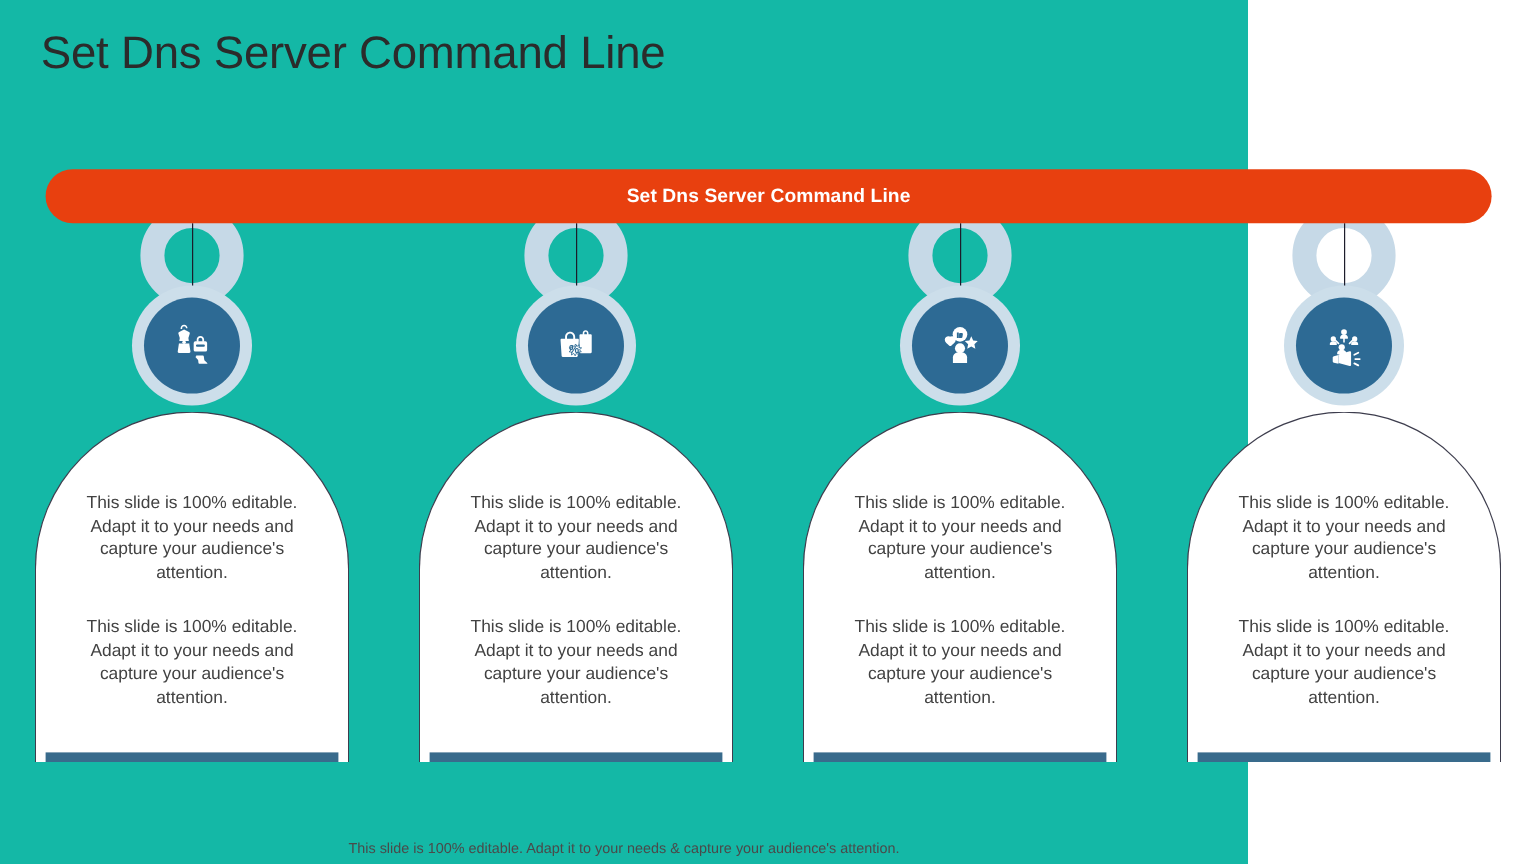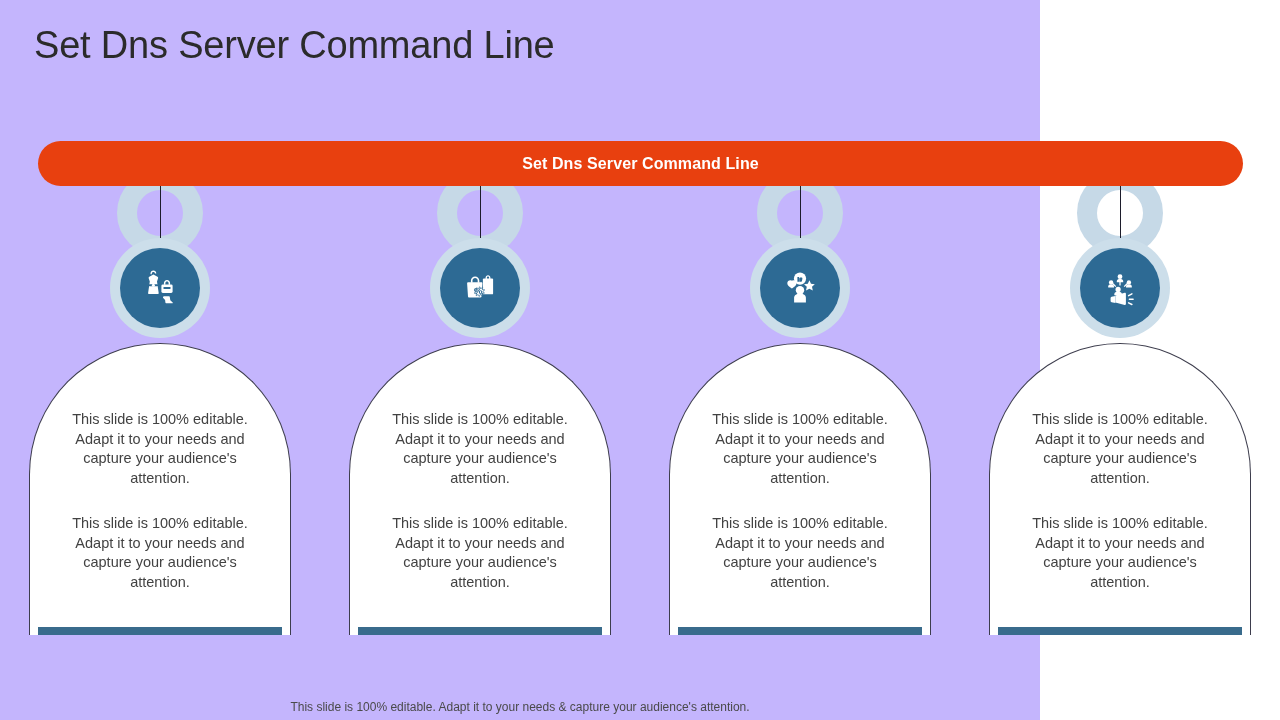--- a/index.html
+++ b/index.html
@@ -7,21 +7,21 @@
     margin: 0; padding: 0;
     width: 1280px; height: 720px;
     background: #ffffff;
     font-family: "Liberation Sans", sans-serif;
     overflow: hidden;
   }
   #slide {
     position: relative;
     width: 1040px;
     height: 720px;
-    background: #c4b5fd;
+    background: #14b8a6;
   }
 
   
   #page-title {
     position: absolute;
     left: 34px;
     top: 24px;
     font-size: 38px;
     font-weight: 400;
     color: #2b2b2b;

